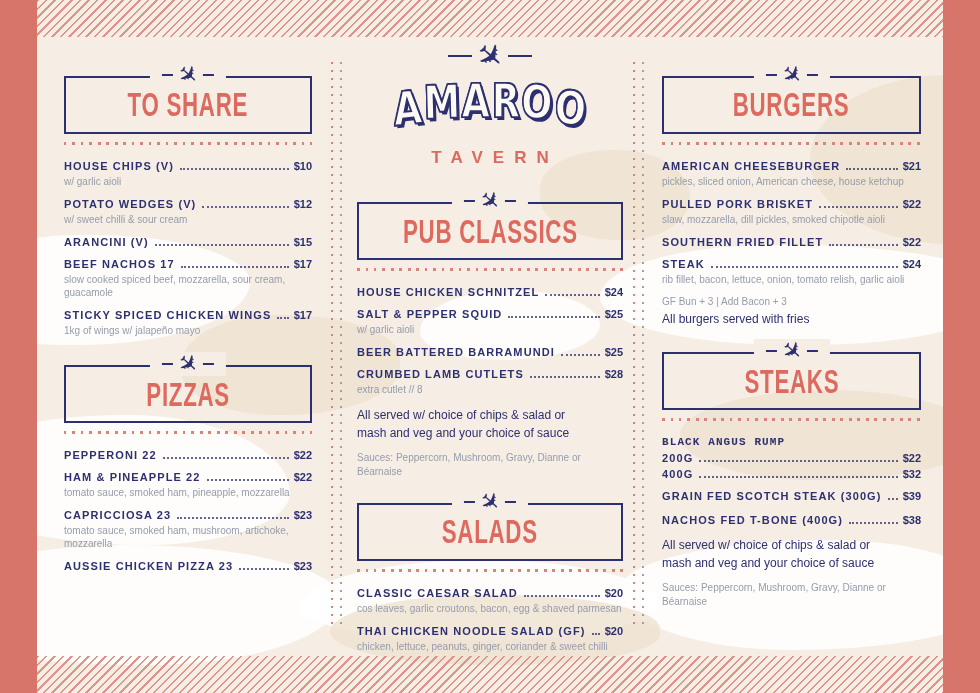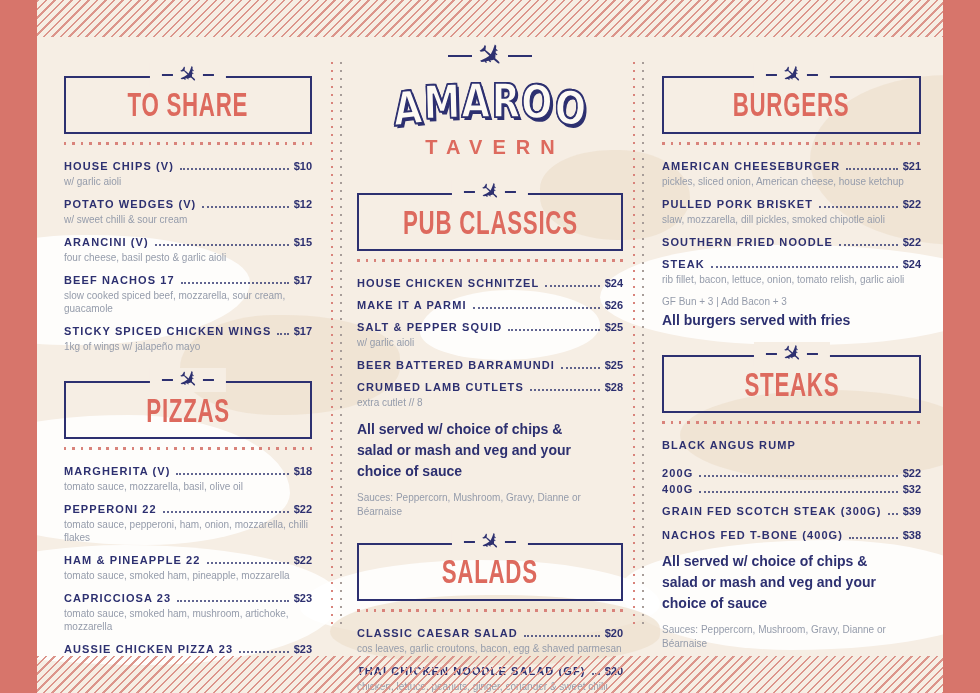--- a/index.html
+++ b/index.html
@@ -49,42 +49,42 @@
 
   
   .items{margin-top:15px;}
   .item{margin-bottom:10px;}
   .row{display:flex;align-items:flex-end;}
   .nm{font-weight:bold;font-size:11px;letter-spacing:1.1px;color:#2d3070;white-space:nowrap;}
   .lead{flex:1;border-bottom:2px dotted #3a4077;margin:0 5px 2px 6px;opacity:.8;min-width:8px;}
   .pr{font-weight:bold;font-size:11px;color:#2d3070;white-space:nowrap;}
   .ds{font-size:10px;color:#959cab;margin-top:3px;line-height:1.3;}
   .foot{font-size:10px;color:#959cab;margin-top:6px;}
-  .note{font-size:14px;font-weight:bold;color:#2d3070;line-height:1.5;margin-top:10px;}
+  .note{font-size:12px;font-weight:normal;color:#2d3070;line-height:1.5;margin-top:10px;}
   .sauces{font-size:10px;color:#959cab;margin-top:9px;line-height:1.4;}
   .grp .item{margin-bottom:4px;}
 
   
   .logo{text-align:center;}
   .logo .plane-row2{display:flex;align-items:center;justify-content:center;line-height:1;}
   .logo .dash{width:24px;}
   .logo .pg{font-size:32px;}
   .logo-word{margin-top:2px;display:inline-block;transform:scaleX(.8);white-space:nowrap;}
   .logo-word span{
     display:inline-block;font-weight:bold;font-size:46px;letter-spacing:2px;
     color:#fdfaf4;font-family:"DejaVu Sans",sans-serif;
     -webkit-text-stroke:1.6px #2d3070;
     text-shadow:-1px -1px 0 #2d3070,1px -1px 0 #2d3070,-1px 1px 0 #2d3070,
                 1px 1px 0 #2d3070,3px 3px 0 #2d3070;}
   .logo-word span:nth-child(1){transform:translateY(7px) rotate(-5deg);}
   .logo-word span:nth-child(2){transform:translateY(1px) rotate(-2deg);}
   .logo-word span:nth-child(5){transform:translateY(1px) rotate(2deg);}
   .logo-word span:nth-child(6){transform:translateY(7px) rotate(5deg);}
-  .logo-tag{color:#dd6a5e;font-weight:bold;font-size:20px;letter-spacing:10px;
-    margin-top:8px;padding-left:10px;} .mt24{margin-top:24px;} .mt28{margin-top:28px;} .mt34{margin-top:34px;}
+  .logo-tag{color:#dd6a5e;font-weight:bold;font-size:17px;letter-spacing:10px;
+    margin-top:20px;padding-left:10px;} .mt24{margin-top:24px;} .mt28{margin-top:28px;} .mt34{margin-top:34px;}
 </style>
 </head>
 <body>
 
 <div class="stage">
 
   <div class="cloud w" style="left:-50px;top:235px;width:300px;height:110px;border-radius:45% 55% 60% 40%/55% 45% 60% 40%;"></div>
   <div class="cloud w" style="left:-70px;top:415px;width:360px;height:130px;border-radius:55% 45% 40% 60%/45% 60% 40% 55%;"></div>
   <div class="cloud w" style="left:-90px;top:545px;width:430px;height:120px;border-radius:50% 50% 45% 55%/60% 45% 55% 40%;"></div>
   <div class="cloud w" style="left:300px;top:560px;width:360px;height:80px;border-radius:50% 50% 50% 50%/60% 55% 45% 40%;"></div>
@@ -133,21 +133,20 @@
             <span class="pr">$12</span>
           </div>
         <div class="ds">w/ sweet chilli &amp; sour cream</div>
       </div>
       <div class="item">
         <div class="row">
             <span class="nm">ARANCINI (V)</span>
             <span class="lead"></span>
             <span class="pr">$15</span>
           </div>
-        <div class="ds">four cheese, basil pesto &amp; garlic aioli</div>
       </div>
       <div class="item">
         <div class="row">
             <span class="nm">BEEF NACHOS 17</span>
             <span class="lead"></span>
             <span class="pr">$17</span>
           </div>
         <div class="ds">slow cooked spiced beef, mozzarella, sour cream, guacamole</div>
       </div>
       <div class="item">
@@ -166,33 +165,24 @@
         <span class="pg">✈</span>
         <span class="dash"></span>
       </div>
       <span class="sec-title">PIZZAS</span>
     </div>
     <div class="dots"></div>
 
     <div class="items">
       <div class="item">
         <div class="row">
-            <span class="nm">MARGHERITA (V)</span>
-            <span class="lead"></span>
-            <span class="pr">$18</span>
-          </div>
-        <div class="ds">tomato sauce, mozzarella, basil, olive oil</div>
-      </div>
-      <div class="item">
-        <div class="row">
             <span class="nm">PEPPERONI 22</span>
             <span class="lead"></span>
             <span class="pr">$22</span>
           </div>
-        <div class="ds">tomato sauce, pepperoni, ham, onion, mozzarella, chilli flakes</div>
       </div>
       <div class="item">
         <div class="row">
             <span class="nm">HAM &amp; PINEAPPLE 22</span>
             <span class="lead"></span>
             <span class="pr">$22</span>
           </div>
         <div class="ds">tomato sauce, smoked ham, pineapple, mozzarella</div>
       </div>
       <div class="item">
@@ -241,25 +231,20 @@
 
     <div class="items">
       <div class="item">
         <div class="row">
             <span class="nm">HOUSE CHICKEN SCHNITZEL</span>
             <span class="lead"></span>
             <span class="pr">$24</span>
           </div>
       </div>
       <div class="item">
-        <div class="row">
-            <span class="nm">MAKE IT A PARMI</span>
-            <span class="lead"></span>
-            <span class="pr">$26</span>
-          </div>
       </div>
       <div class="item">
         <div class="row">
             <span class="nm">SALT &amp; PEPPER SQUID</span>
             <span class="lead"></span>
             <span class="pr">$25</span>
           </div>
         <div class="ds">w/ garlic aioli</div>
       </div>
       <div class="item">
@@ -336,21 +321,21 @@
       <div class="item">
         <div class="row">
             <span class="nm">PULLED PORK BRISKET</span>
             <span class="lead"></span>
             <span class="pr">$22</span>
           </div>
         <div class="ds">slaw, mozzarella, dill pickles, smoked chipotle aioli</div>
       </div>
       <div class="item">
         <div class="row">
-            <span class="nm">SOUTHERN FRIED NOODLE</span>
+            <span class="nm">SOUTHERN FRIED FILLET</span>
             <span class="lead"></span>
             <span class="pr">$22</span>
           </div>
       </div>
       <div class="item">
         <div class="row">
             <span class="nm">STEAK</span>
             <span class="lead"></span>
             <span class="pr">$24</span>
           </div>
@@ -365,21 +350,21 @@
         <span class="dash"></span>
         <span class="pg">✈</span>
         <span class="dash"></span>
       </div>
       <span class="sec-title">STEAKS</span>
     </div>
     <div class="dots"></div>
 
     <div class="items">
       <div class="grp">
-        <div class="row" style="margin-bottom:16px;">
+        <div class="row" style="margin-bottom:4px;font-family:Liberation Mono, monospace;">
             <span class="nm">BLACK ANGUS RUMP</span>
           </div>
         <div class="item">
           <div class="row">
               <span class="nm">200G</span>
               <span class="lead"></span>
               <span class="pr">$22</span>
             </div>
         </div>
         <div class="item">

